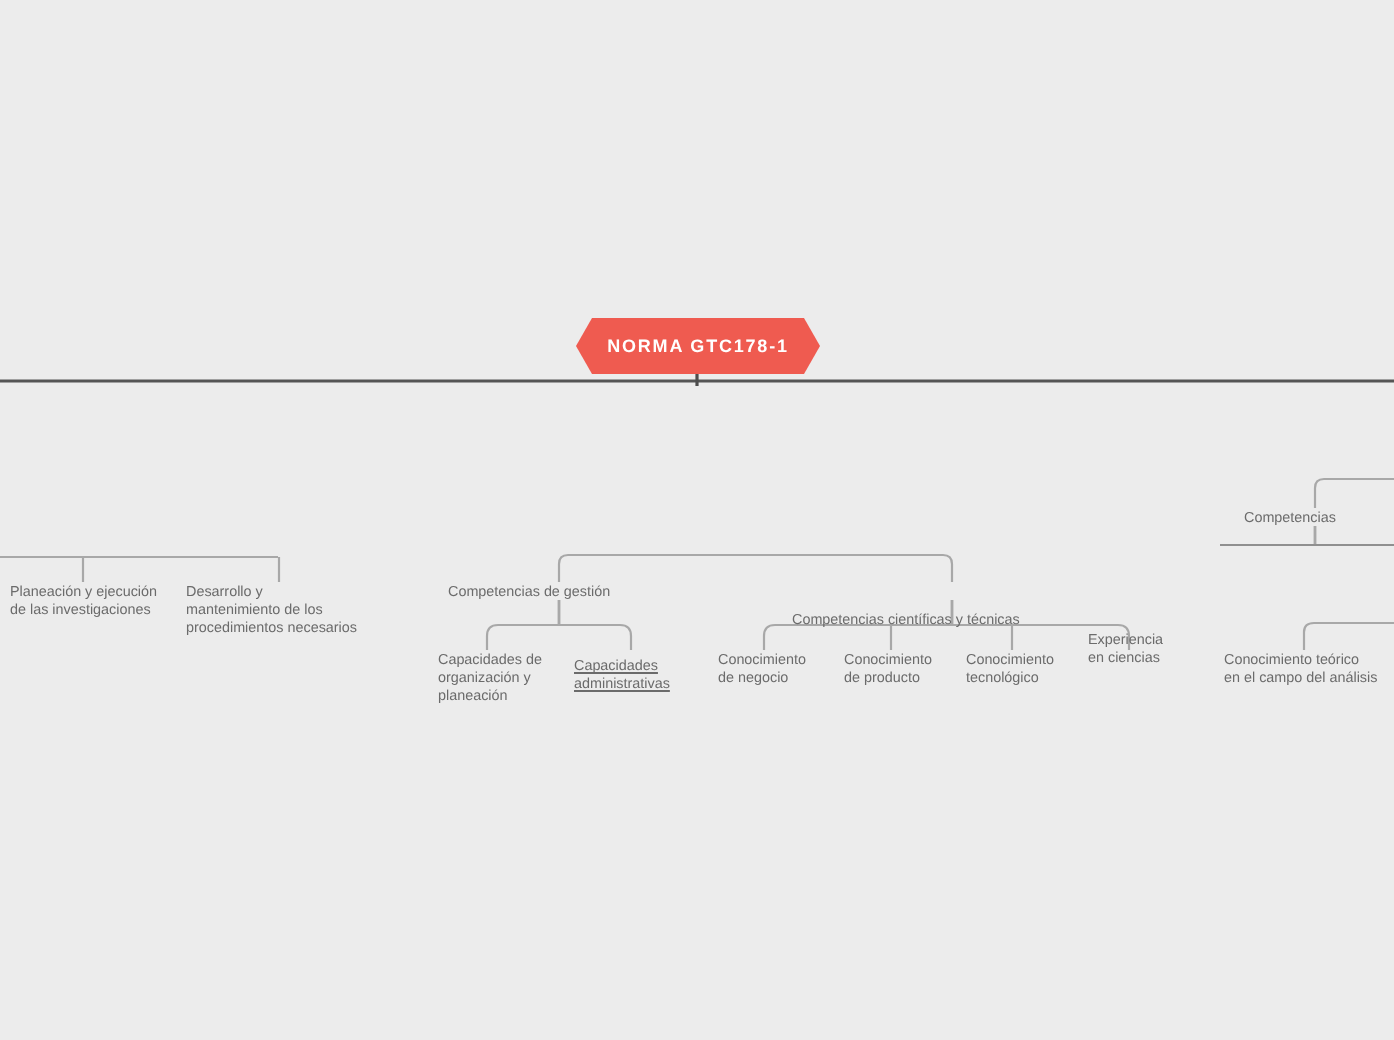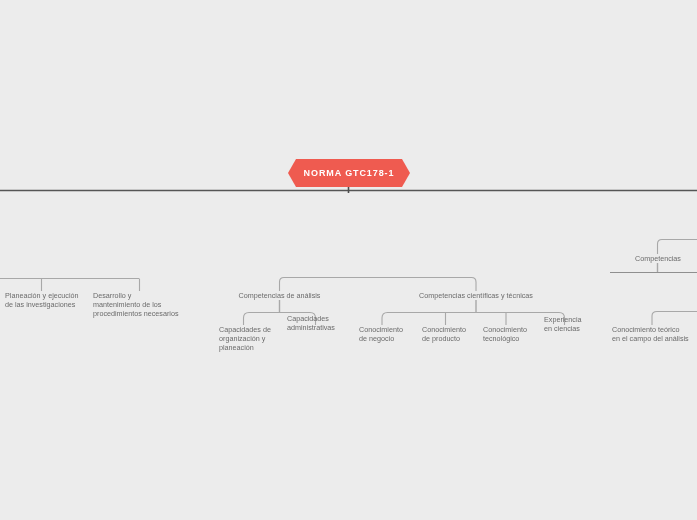--- a/index.html
+++ b/index.html
@@ -65,21 +65,21 @@
 
   
   .topic {
     position: absolute;
     color: #6b6b6b;
     font-size: 7.2px;
     line-height: 9px;
     white-space: pre-line;
   }
   .topic.center {
-    text-align: center;
+    text-align: left;
   }
   .topic.left {
     text-align: left;
   }
 </style>
 </head>
 <body>
 
 <div id="canvas">
 
@@ -117,30 +117,30 @@
     <div class="root-label">NORMA GTC178-1</div>
   </div>
 
   <div class="topic left" style="left:93px; top:291px; width:92px;">Desarrollo y
 mantenimiento de los
 procedimientos necesarios</div>
 
   <div class="topic left" style="left:5px; top:291px; width:82px;">Planeación y ejecución
 de las investigaciones</div>
 
-  <div class="topic center" style="left:224px; top:291px; width:111px;">Competencias de análisis</div>
+  <div class="topic center" style="left:224px; top:291px; width:111px;">Competencias de gestión</div>
 
   <div class="topic left" style="left:219px; top:325px; width:62px;">Capacidades de
 organización y
 planeación</div>
 
-  <div class="topic left" style="left:287px; top:314px; width:62px;">Capacidades
+  <div class="topic left" style="left:287px; top:328px; width:62px;text-decoration:underline;">Capacidades
 administrativas</div>
 
-  <div class="topic center" style="left:396px; top:291px; width:160px;">Competencias científicas y técnicas</div>
+  <div class="topic center" style="left:396px; top:305px; width:160px;">Competencias científicas y técnicas</div>
 
   <div class="topic left" style="left:359px; top:325px; width:58px;">Conocimiento
 de negocio</div>
 
   <div class="topic left" style="left:422px; top:325px; width:58px;">Conocimiento
 de producto</div>
 
   <div class="topic left" style="left:483px; top:325px; width:58px;">Conocimiento
 tecnológico</div>
 

